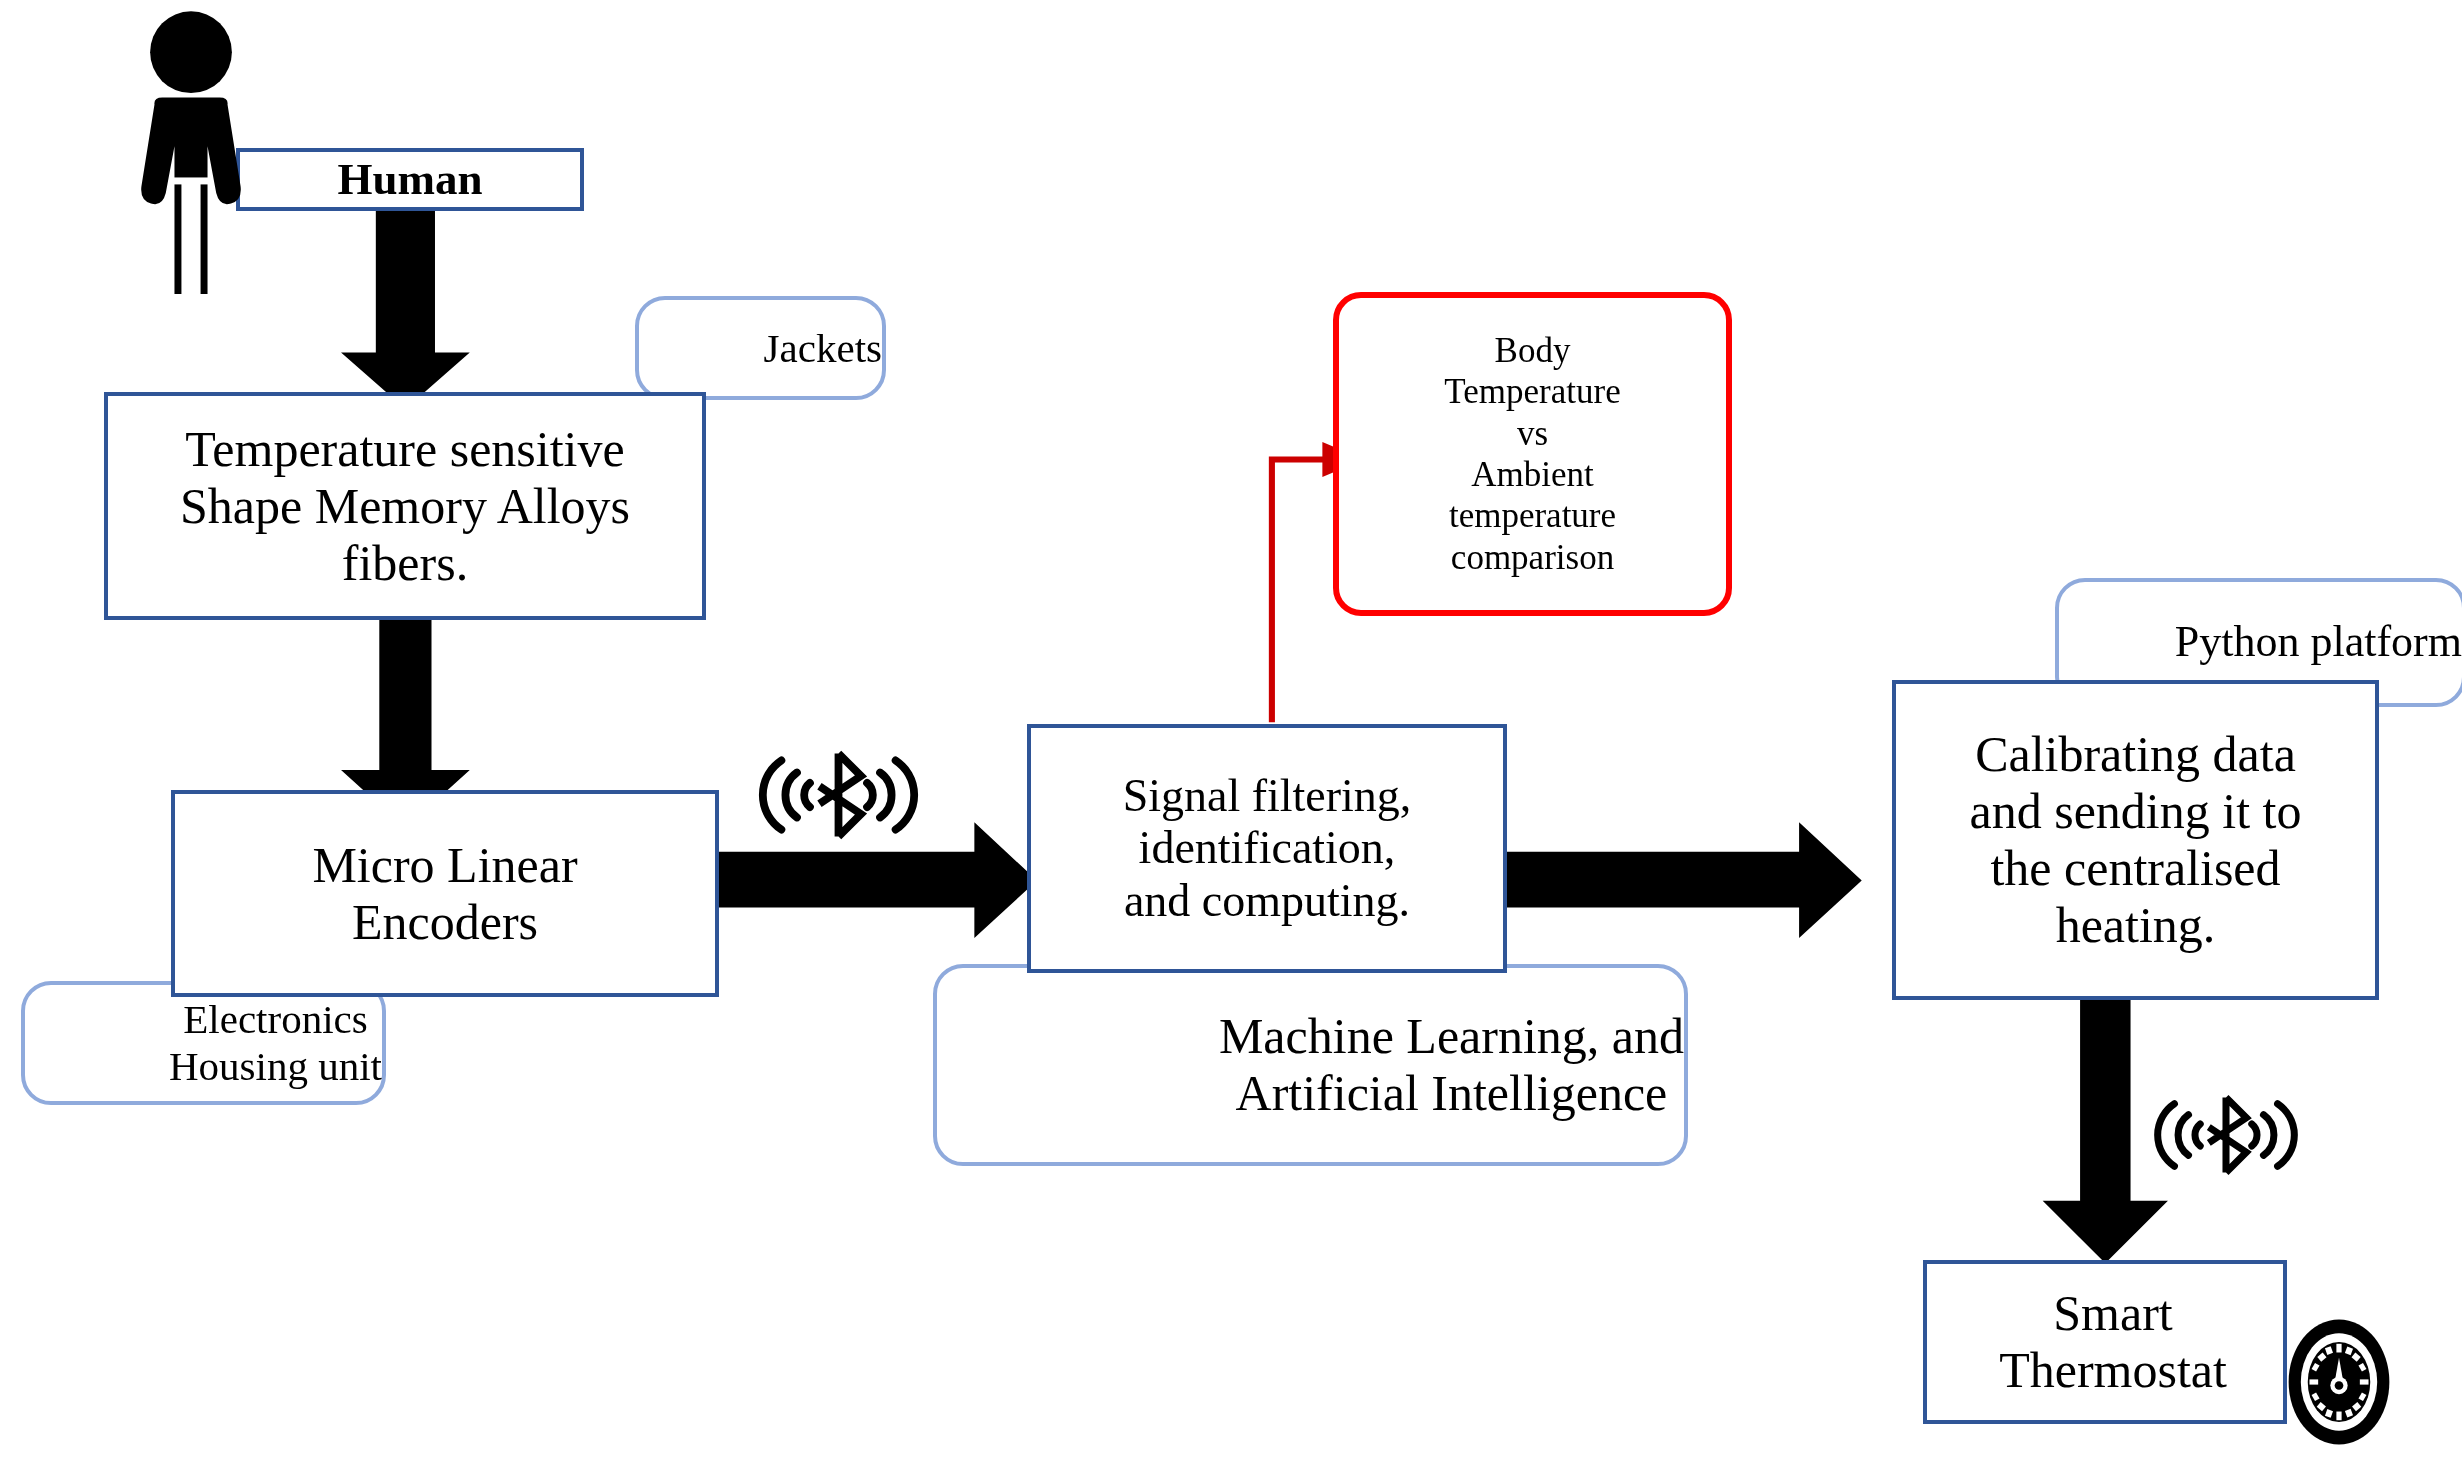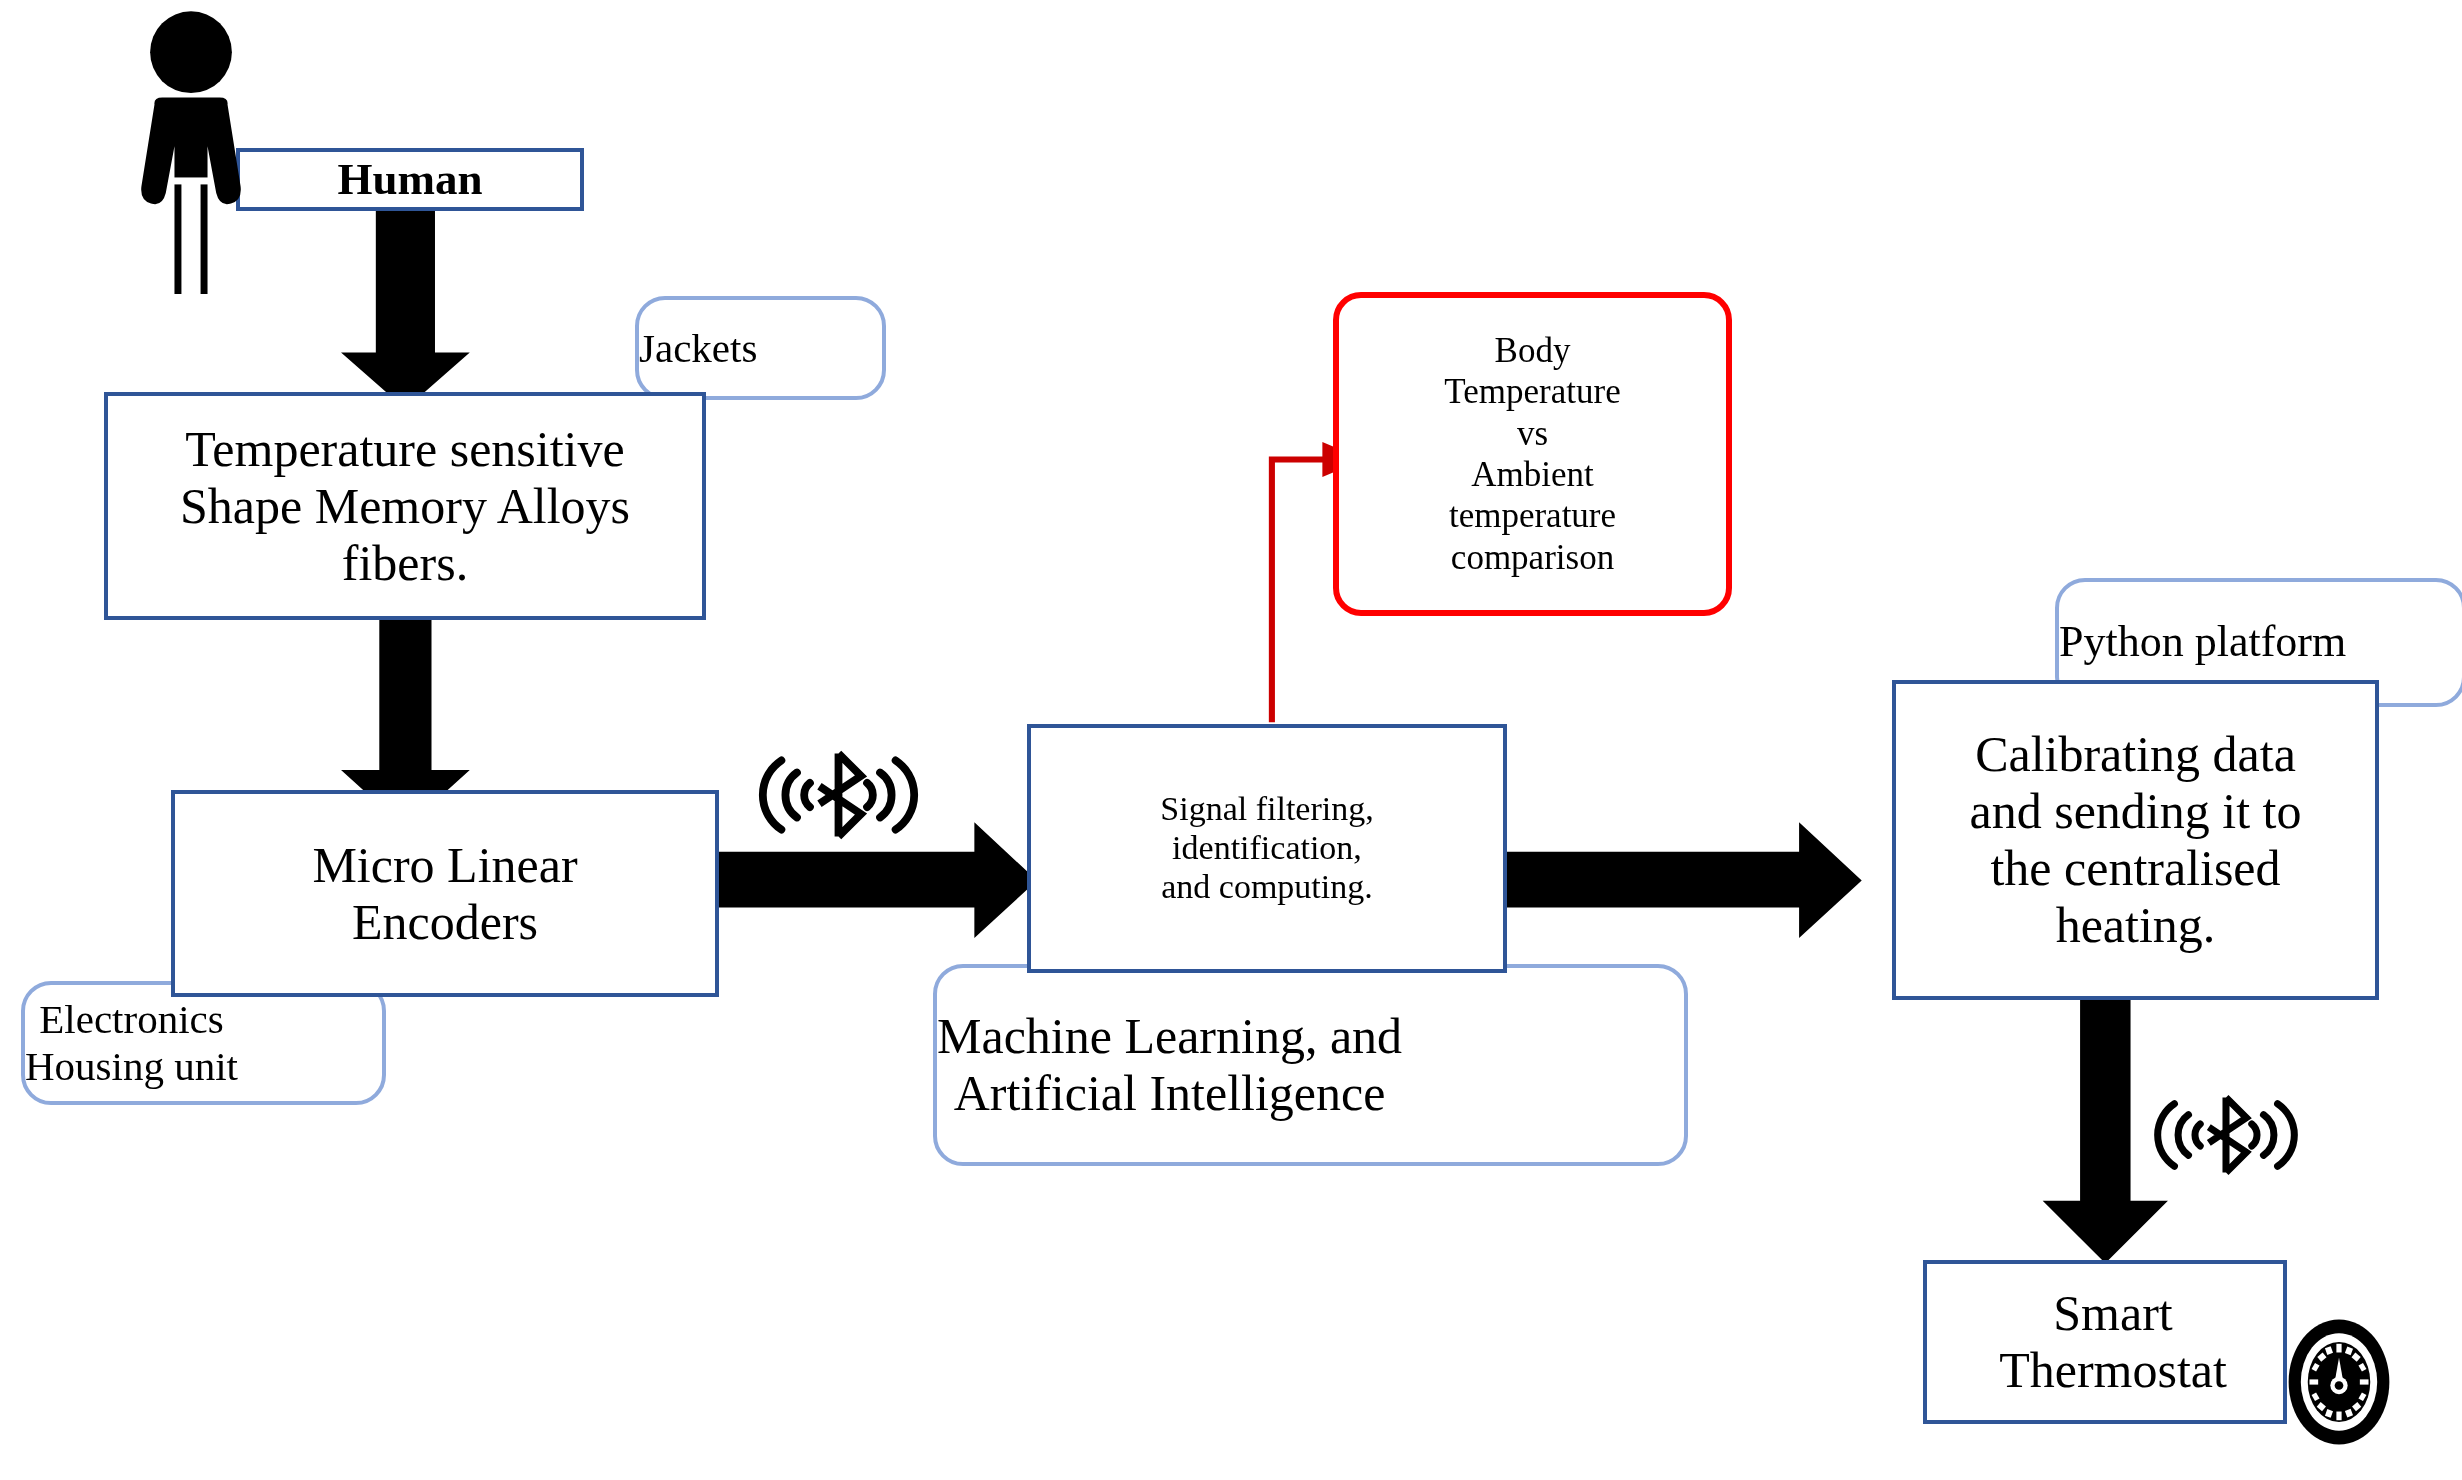--- a/index.html
+++ b/index.html
@@ -30,21 +30,21 @@
     z-index: 5;
   }
   .callout {
     position: absolute;
     box-sizing: border-box;
     background: #ffffff;
     border: 4.4px solid #8FAADC;
     border-radius: 30px;
     display: flex;
     align-items: center;
-    justify-content: flex-start;
+    justify-content: flex-end;
     text-align: center;
     color: #000000;
     line-height: 1.14;
     white-space: pre-line;
     z-index: 2;
   }
   .alert-callout {
     position: absolute;
     box-sizing: border-box;
     background: #ffffff;
@@ -105,21 +105,21 @@
     <span>Temperature sensitive
 Shape Memory Alloys
 fibers.</span>
   </div>
 
   <div class="node" style="left:171px; top:790px; width:548px; height:207px; font-size:50px;">
     <span>Micro Linear
 Encoders</span>
   </div>
 
-  <div class="node" style="left:1027px; top:724px; width:480px; height:249px; font-size:34px;">
+  <div class="node" style="left:1027px; top:724px; width:480px; height:249px; font-size:46px;">
     <span>Signal filtering,
 identification,
 and computing.</span>
   </div>
 
   <div class="node" style="left:1872px; top:680px; width:487px; height:320px; font-size:50px;margin-left:20px;">
     <span>Calibrating data
 and sending it to
 the centralised
 heating.</span>

